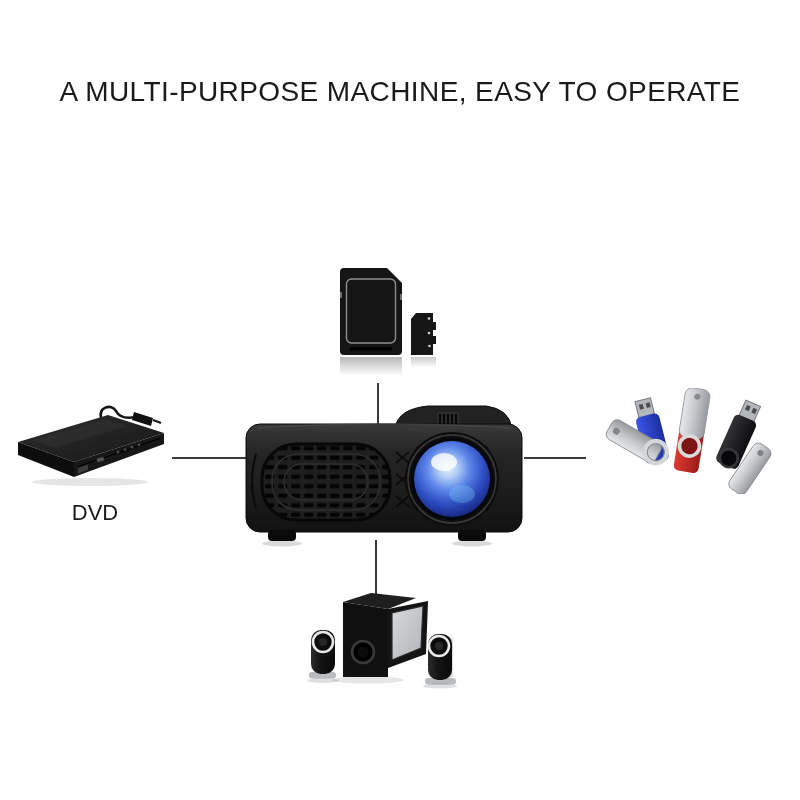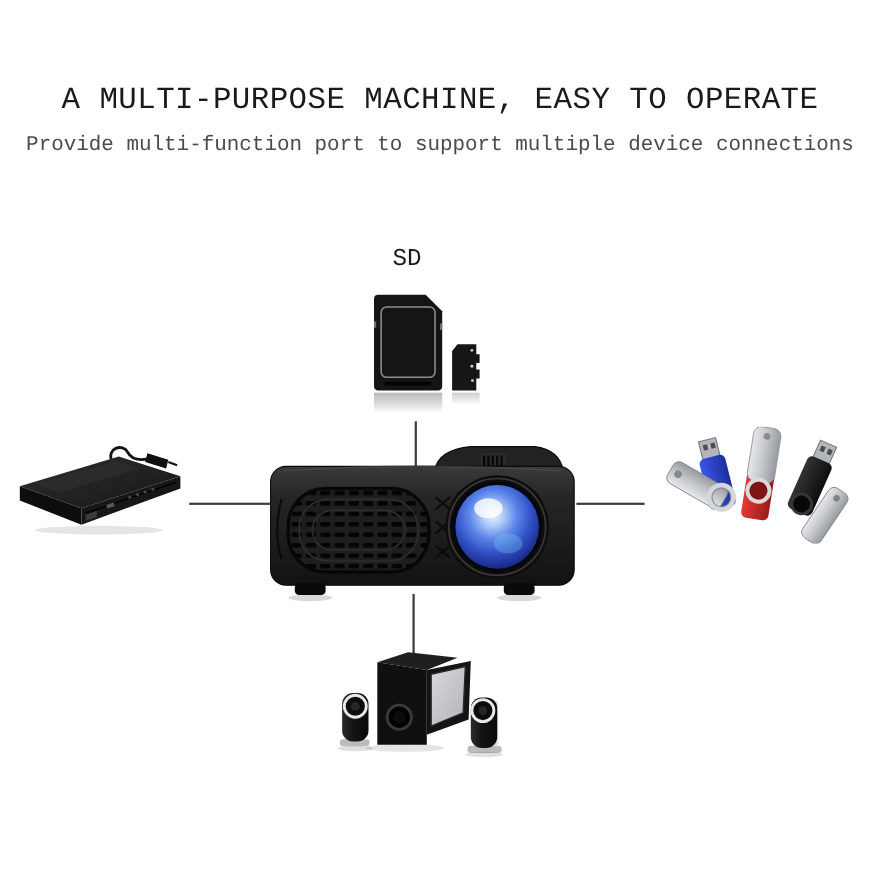--- a/index.html
+++ b/index.html
@@ -1,18 +1,18 @@
 <!DOCTYPE html>
 <html><head>
 <meta charset="utf-8">
 <style>
   html,body{margin:0;padding:0;background:#fff;}
   #stage{
     position:relative;width:800px;height:800px;background:#ffffff;overflow:hidden;
-    font-family:Liberation Mono, monospace;
+    font-family:Liberation Sans, sans-serif;
   }
   .title{
     position:absolute;top:76px;left:0;width:800px;text-align:center;
     font-size:28px;font-weight:400;color:#1a1a1a;letter-spacing:.4px;white-space:nowrap;
   }
   .subtitle{
     position:absolute;top:120px;left:0;width:800px;text-align:center;
     font-size:19px;font-weight:400;color:#4b4b4b;white-space:nowrap;
   }
   .dev-label{
@@ -33,28 +33,26 @@
   .art-dvd{left:10px;top:402px;}
   .art-udisk{left:598px;top:388px;}
   .art-speaker{left:298px;top:592px;}
 </style>
 </head>
 <body>
 
 <div id="stage">
 
   <div class="title">A MULTI-PURPOSE MACHINE, EASY TO OPERATE</div>
-  <div class="subtitle">Provide multi-function port to support multiple device connections</div>
 
   <div class="conn conn-sd"></div>
   <div class="conn conn-dvd"></div>
   <div class="conn conn-udisk"></div>
   <div class="conn conn-speaker"></div>
 
-  <div class="dev-label label-sd">SD</div>
   <svg class="art art-sd" width="115" height="120" viewBox="0 0 115 120">
     <defs>
       <linearGradient id="sdFade" x1="0" y1="0" x2="0" y2="1">
         <stop offset="0" stop-color="#000" stop-opacity="0.28"></stop>
         <stop offset="1" stop-color="#000" stop-opacity="0"></stop>
       </linearGradient>
     </defs>
 
     <path d="M14,6 L57,6 L72,21 L72,89 Q72,93 68,93 L14,93 Q10,93 10,89 L10,10 Q10,6 14,6 Z" fill="#151515"></path>
     <rect x="16.5" y="17" width="49" height="64" rx="5" fill="none" stroke="#8f8f8f" stroke-width="1.4"></rect>
@@ -125,20 +123,21 @@
     <circle cx="214" cy="83" r="38" fill="url(#lensGlass)"></circle>
     <ellipse cx="206" cy="66" rx="13" ry="9" fill="#ffffff" opacity="0.8"></ellipse>
     <ellipse cx="224" cy="98" rx="13" ry="9" fill="#7fd4f2" opacity="0.3"></ellipse>
 
     <rect x="30" y="134" width="28" height="11" rx="4" fill="#0a0a0a"></rect>
     <rect x="220" y="134" width="28" height="11" rx="4" fill="#0a0a0a"></rect>
     <ellipse cx="44" cy="147.5" rx="20" ry="3" fill="#000" opacity="0.15"></ellipse>
     <ellipse cx="234" cy="147.5" rx="20" ry="3" fill="#000" opacity="0.15"></ellipse>
   </svg>
 
+  <div class="dev-label label-dvd">DVD</div>
   <svg class="art art-dvd" width="160" height="96" viewBox="0 0 160 96">
     <defs>
       <linearGradient id="dvdTop" x1="0" y1="0" x2="1" y2="1">
         <stop offset="0" stop-color="#2e2e2e"></stop>
         <stop offset="1" stop-color="#171717"></stop>
       </linearGradient>
     </defs>
 
     <path d="M92,18 C86,5 102,1 106,9 C109,15 116,17 126,15" stroke="#141414" stroke-width="2.6" fill="none"></path>
     <polygon points="124,10 143,16 141,24 122,18" fill="#101010"></polygon>

